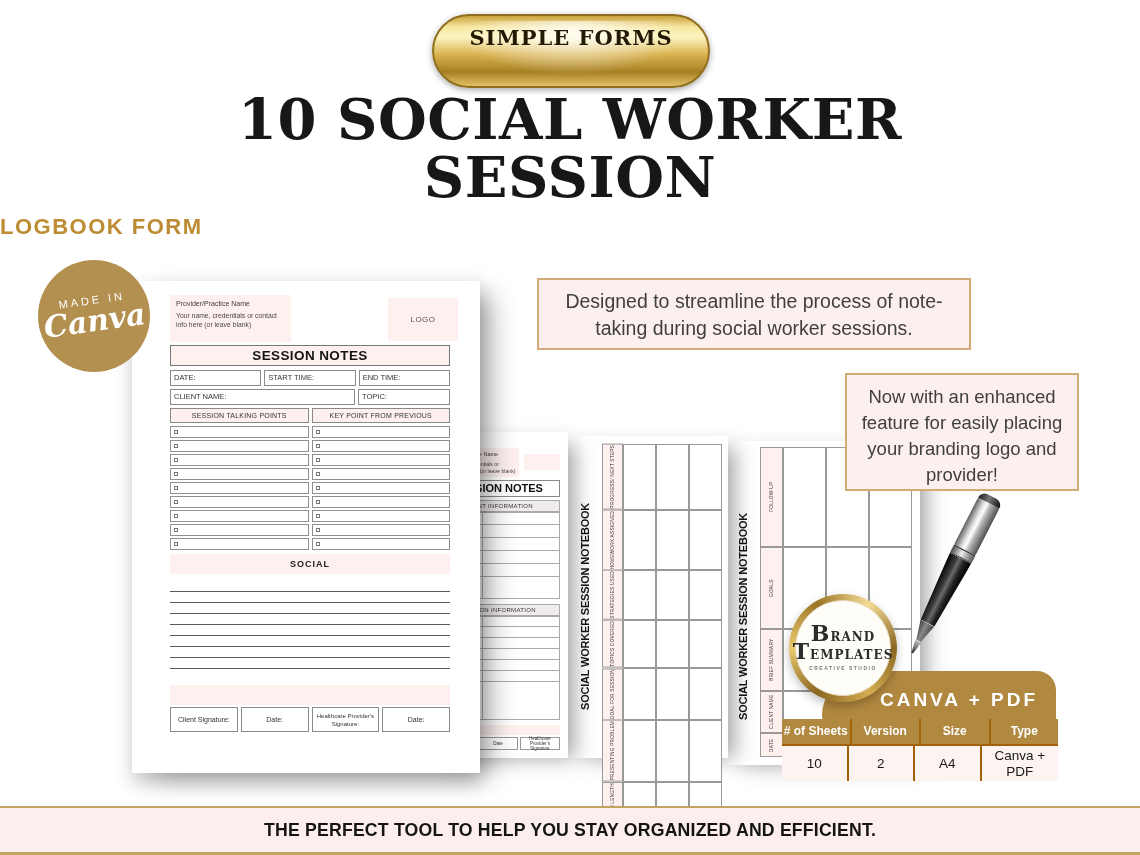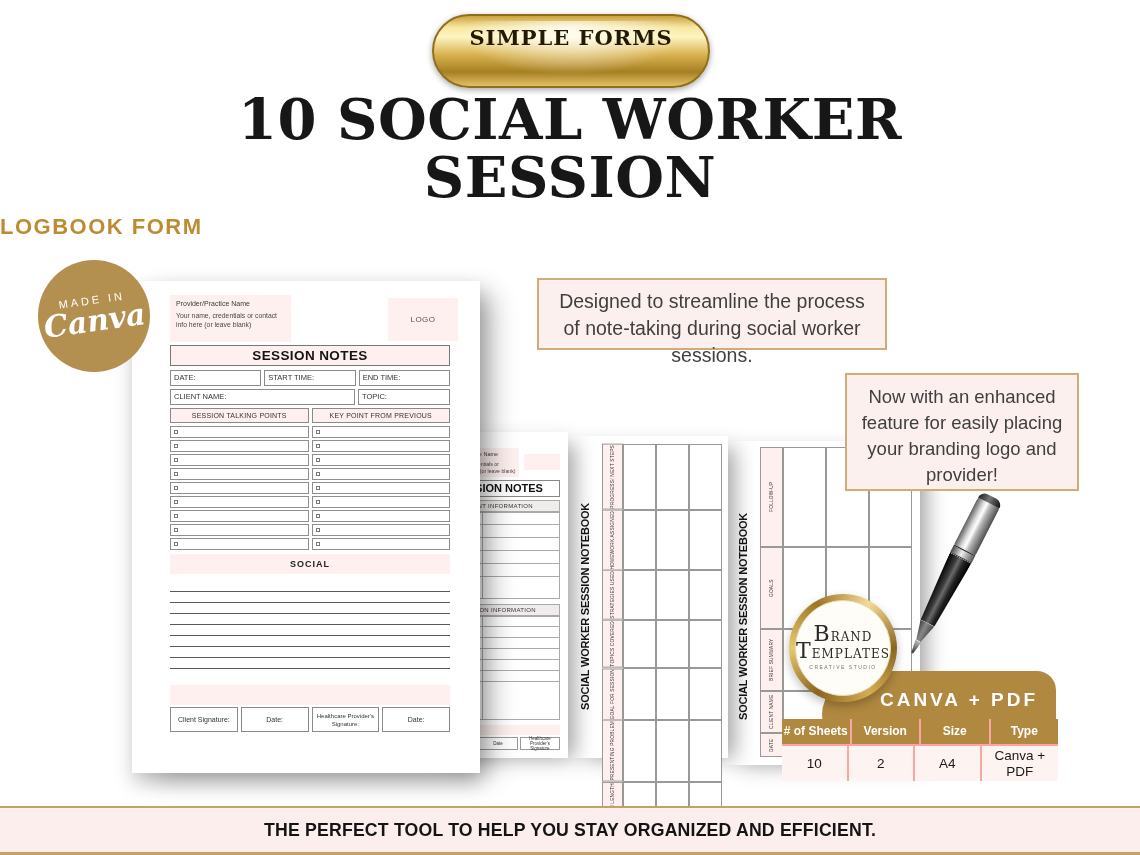--- a/index.html
+++ b/index.html
@@ -107,59 +107,59 @@
   .band4{display:flex;}
   .bh3{width:21px;background:var(--pink);border:.5px solid #999;}
   .bh4{width:23px;background:var(--pink);border:.5px solid #999;}
   .bc3,.bc4{flex:1;border:.5px solid #999;background:#fff;}
   .vtext-s{writing-mode:vertical-rl;transform:rotate(180deg);font-size:4.8px;line-height:1.25;color:#333;
     display:flex;align-items:center;justify-content:center;text-align:center;letter-spacing:.2px;overflow:hidden;}
 
   
   .callout{position:absolute;background:#fcf0ee;border:2px solid var(--tan);text-align:center;
     color:#3f3f3f;z-index:40;}
-  .callout1{left:537px;top:278px;width:350px;height:72px;font-size:19.5px;line-height:27px;padding:8px 10px;}
+  .callout1{left:537px;top:278px;width:434px;height:72px;font-size:19.5px;line-height:27px;padding:8px 10px;}
   .callout2{left:845px;top:373px;width:234px;height:118px;font-size:18.5px;line-height:26px;padding:9px 6px;}
 
   
   .pen{position:absolute;left:940px;top:487px;width:24px;height:176px;transform:rotate(27deg);z-index:60;}
   .pen-cap{height:60px;border-radius:10px 10px 2px 2px;
     background:linear-gradient(90deg,#5f5f5f 0%,#d9d9d9 30%,#fff 45%,#b5b5b5 62%,#4e4e4e 100%);}
   .pen-cap::before{content:'';display:block;height:7px;border-radius:8px 8px 0 0;
     background:linear-gradient(90deg,#222,#777 45%,#111);}
   .pen-ring{height:9px;border-top:1px solid #222;border-bottom:1px solid #222;
     background:linear-gradient(90deg,#444,#eee 45%,#555);}
   .pen-body{height:73px;background:linear-gradient(90deg,#000 0%,#3c3c3c 35%,#6a6a6a 48%,#222 70%,#000 100%);
     clip-path:polygon(0 0,100% 0,82% 100%,18% 100%);}
   .pen-cone{height:20px;background:linear-gradient(90deg,#111,#888 48%,#222);
     clip-path:polygon(18% 0,82% 0,60% 100%,40% 100%);}
   .pen-tip{height:14px;width:8px;margin:0 auto;background:linear-gradient(#bbb,#333);
     clip-path:polygon(10% 0,90% 0,62% 100%,38% 100%);}
 
   
   .brand-logo{position:absolute;left:789px;top:594px;width:108px;height:108px;border-radius:50%;z-index:52;
     background:conic-gradient(from 210deg,#8a6520,#e8c96e,#9c7526,#f4dc96,#8a6520,#d4ad52,#8a6520);
-    padding:6px;box-shadow:0 4px 10px rgba(0,0,0,.25);}
+    padding:6px;box-shadow:0 4px 10px rgba(0,0,0,.25);font-weight:bold;}
   .bl-inner{width:100%;height:100%;border-radius:50%;background:#fffdf8;border:1px solid #e5d9b8;
     display:flex;flex-direction:column;align-items:center;justify-content:center;}
   .bl-line1,.bl-line2{font-family:"DejaVu Serif",serif;color:#2b2b2b;letter-spacing:1px;
     text-transform:uppercase;font-size:12px;line-height:14px;}
   .bl-line1::first-letter,.bl-line2::first-letter{font-size:22px;}
   .bl-line3{font-size:5px;letter-spacing:1.5px;color:#777;margin-top:3px;text-transform:uppercase;}
 
   
   .gold-circle{position:absolute;left:822px;top:678px;width:74px;height:74px;border-radius:50%;
     background:var(--gold);z-index:44;}
   .gold-blob{position:absolute;left:838px;top:671px;width:218px;height:64px;background:var(--gold);
     border-radius:64px 46px 12px 90px;z-index:43;}
   .blob-label{position:absolute;left:862px;top:673px;width:194px;height:52px;line-height:54px;
     text-align:center;color:#fff;font-weight:700;font-size:19px;letter-spacing:3px;z-index:45;}
 
   
-  .spec-table{position:absolute;left:782px;top:719px;width:276px;z-index:55;background:#fca5a5;}
+  .spec-table{position:absolute;left:782px;top:719px;width:276px;z-index:55;background:#a16207;}
   .spec-head{display:flex;gap:2px;height:25px;}
   .spech{flex:1;background:var(--gold);color:#fff;font-weight:700;font-size:12px;line-height:25px;text-align:center;}
   .spec-vals{display:flex;gap:2px;height:35px;margin-top:2px;}
   .specv{flex:1;background:#fdf3f0;color:#1a1a1a;font-size:13.5px;line-height:35px;text-align:center;}
   .specv-3{line-height:16px;display:flex;align-items:center;justify-content:center;padding:0 6px;}
 
   
   .footer{position:absolute;left:0;top:806px;width:1140px;height:44px;background:#fbeeec;
     border-top:2px solid #c2a364;border-bottom:3px solid #c2a364;text-align:center;z-index:70;box-sizing:content-box;}
   .footer-text{display:inline-block;transform:scaleX(.93);font-weight:700;font-size:19px;line-height:44px;

